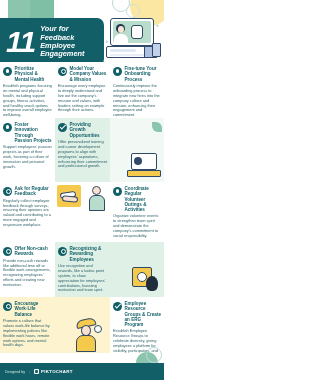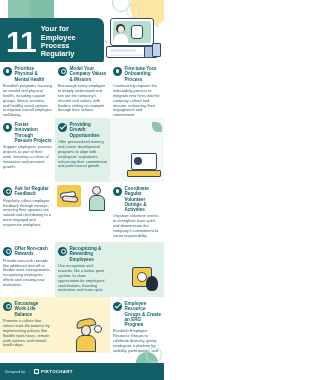--- a/index.html
+++ b/index.html
@@ -19,21 +19,21 @@
   .arch-b { left:30px; top:-16px; width:24px; height:38px; border-radius:12px 12px 0 0; background:#7fbfa6; }
   .ring-a { left:-10px; top:-8px; width:30px; height:30px; border-radius:50%; border:1px solid #bcd9d9; background:transparent; }
   .circle-yellow { right:-6px; top:-14px; width:40px; height:40px; border-radius:50%; background:#fbe7a2; }
   .ring-b { right:34px; top:-6px; width:18px; height:18px; border-radius:50%; border:1px solid #bcd9d9; }
   .ring-c { right:24px; top:4px; width:14px; height:14px; border-radius:50%; border:1px solid #cfe0e0; }
 
   
   .header-band {
     position:absolute; left:0; top:18px; width:104px; height:48px;
     background:#125f68; border-radius:0 7px 7px 0;
-    display:flex; align-items:center; padding-left:6px; gap:5px;
+    display:flex; align-items:center; padding-left:6px; gap:5px;font-style:italic;
   }
   .big-num {
     font-size:30px; line-height:28px; font-weight:bold; color:#ffffff;
     letter-spacing:-1px;
   }
   .title-lines {
     font-size:7.4px; line-height:8.4px; font-weight:bold; color:#ffffff;
   }
 
   
@@ -136,23 +136,23 @@
   <div class="deco arch-a"></div>
   <div class="deco arch-b"></div>
   <div class="deco circle-yellow"></div>
   <div class="deco ring-b"></div>
   <div class="deco ring-c"></div>
 
   <div class="header-band">
     <div class="big-num">11</div>
     <div class="title-lines">
       <div>Your for</div>
+      <div>Feedback</div>
       <div>Employee</div>
-      <div>Process</div>
-      <div>Regularly</div>
+      <div>Engagement</div>
     </div>
   </div>
 
   <div class="hero">
     <div class="monitor"></div>
     <div class="screen"></div>
     <div class="head"></div>
     <div class="face"></div>
     <div class="body-sh"></div>
     <div class="arm"></div>

